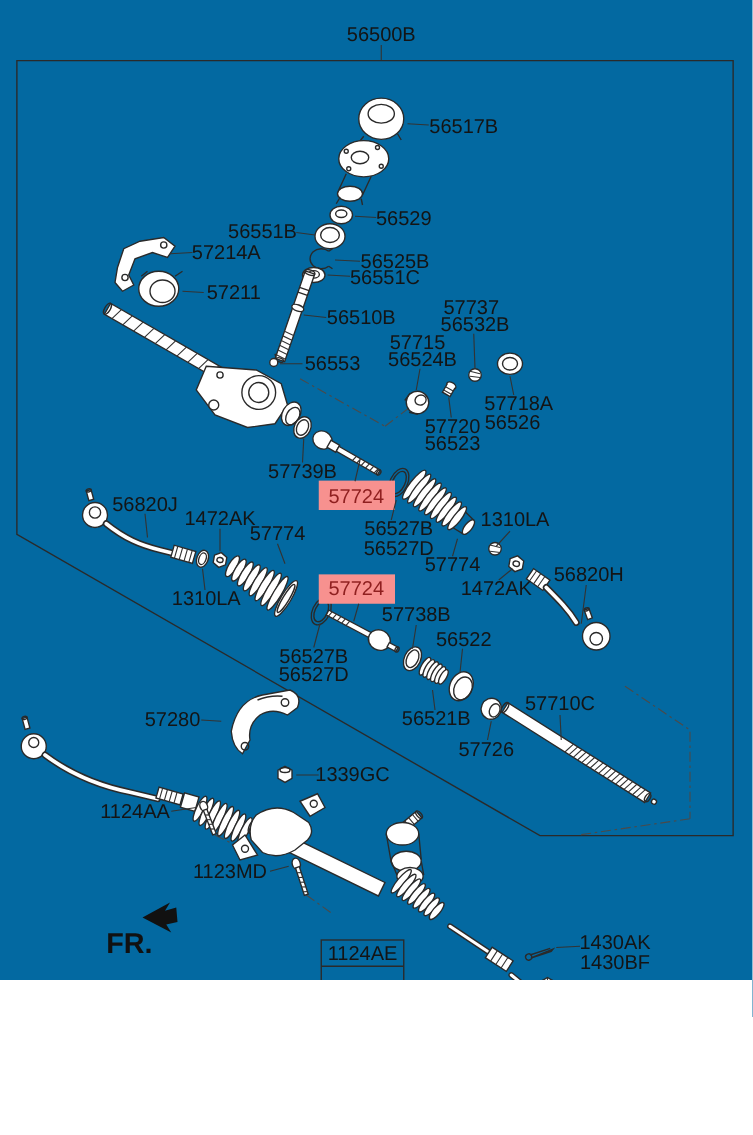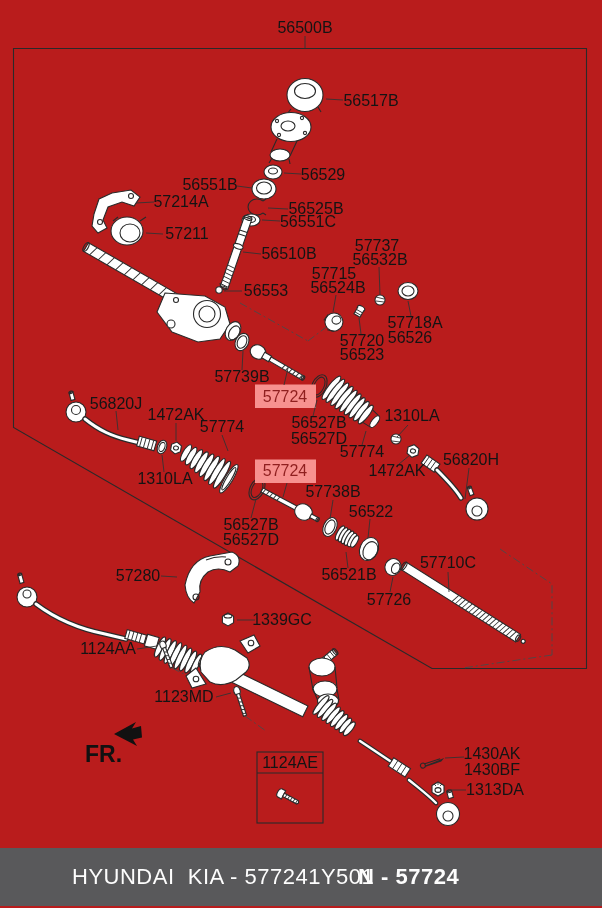--- a/index.html
+++ b/index.html
@@ -1,16 +1,16 @@
 <!DOCTYPE html>
 <html><head>
 <meta charset="utf-8">
 <style>
   html,body{margin:0;padding:0;background:#fff;}
-  #stage{position:relative;width:602px;height:908px;background:#b91c1c;overflow:hidden;
+  #stage{position:relative;width:602px;height:784px;background:#0369a1;overflow:hidden;
          font-family:"Liberation Sans",sans-serif;}
   svg{font-family:"Liberation Sans",sans-serif;}
   .lbl{font-size:16px;fill:#141414;}
   .lbl-red{font-size:16px;fill:#8f1f1f;}
   .ln{stroke:#2a2a2a;stroke-width:1.1;fill:none;}
   .lnw{stroke:#2a2a2a;stroke-width:1.1;fill:#ffffff;}
   .thin{stroke:#333;stroke-width:.9;fill:none;}
   .dd{stroke:#4a4a4a;stroke-width:.9;fill:none;stroke-dasharray:8 3 2 3;}
   .rod{stroke:#2a2a2a;stroke-width:5.5;fill:none;stroke-linecap:round;}
   .rodw{stroke:#ffffff;stroke-width:3;fill:none;stroke-linecap:round;}

